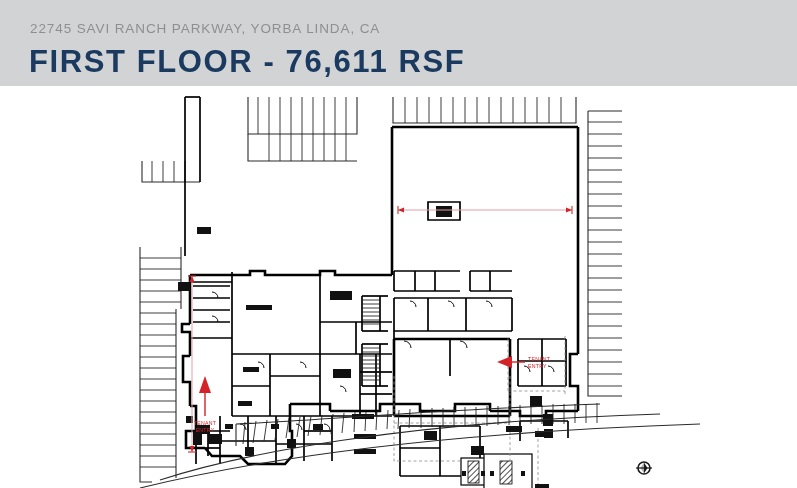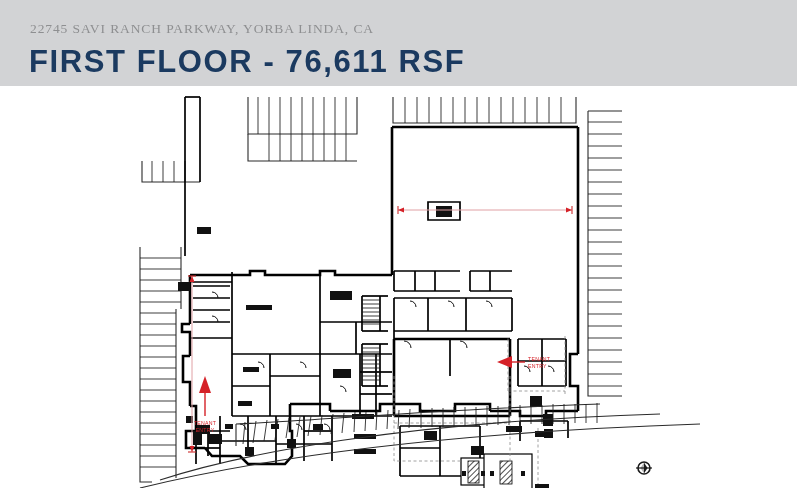--- a/index.html
+++ b/index.html
@@ -25,21 +25,21 @@
     background: #d2d3d5;
     box-sizing: border-box;
   }
   #address-line {
     position: absolute;
     left: 30px;
     top: 21px;
     font-size: 13.5px;
     letter-spacing: 0.9px;
     color: #8e8f91;
-    font-family: Liberation Serif, serif;
+    font-family: Liberation Sans, sans-serif;
     white-space: nowrap;
   }
   #floor-title {
     position: absolute;
     left: 29px;
     top: 44px;
     font-size: 31px;
     font-weight: bold;
     letter-spacing: 1.6px;
     color: #1b3a60;

